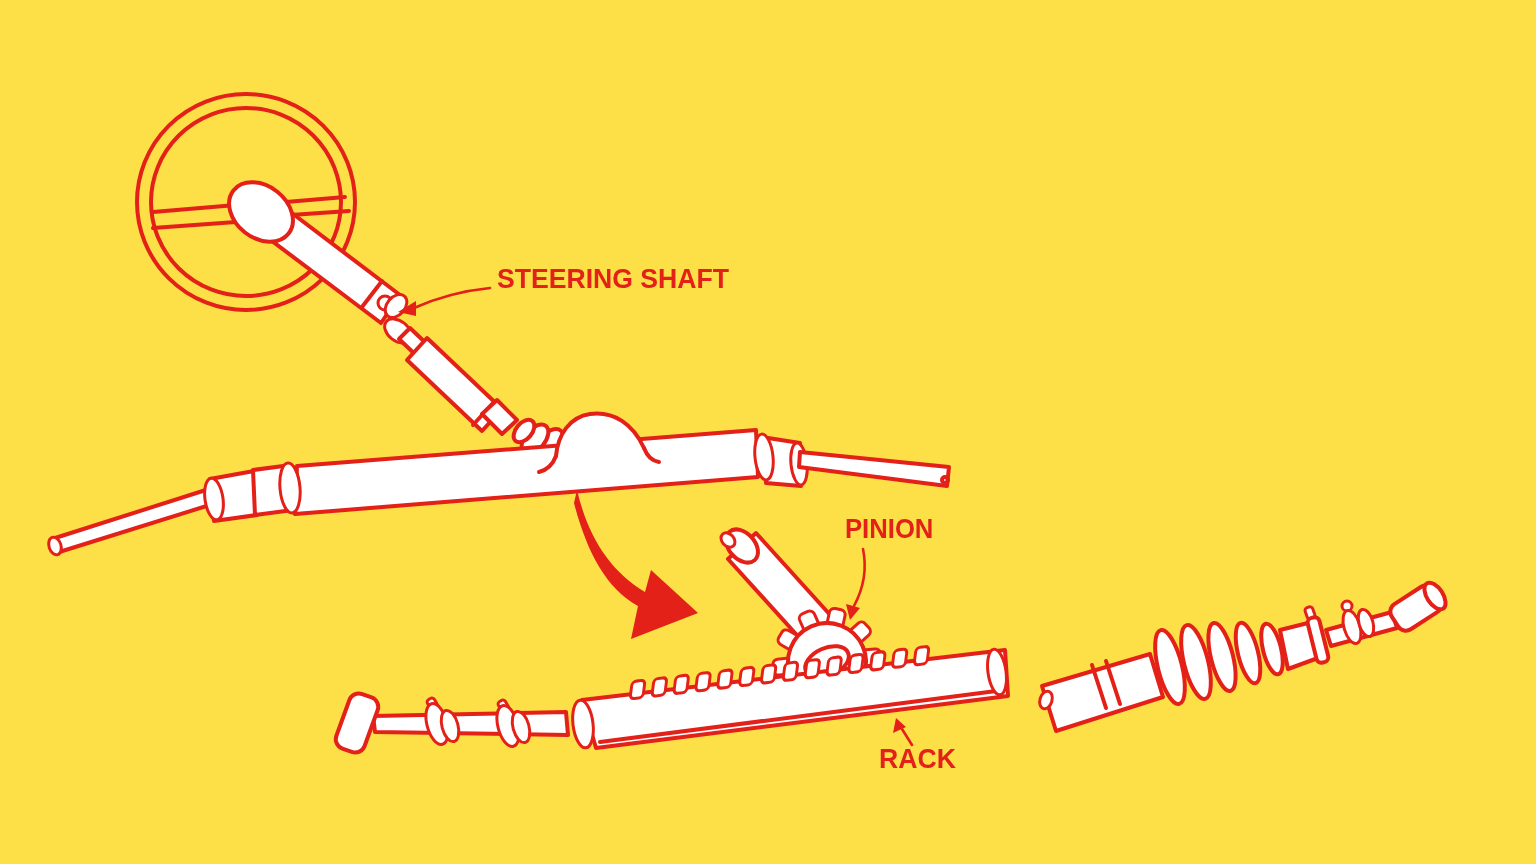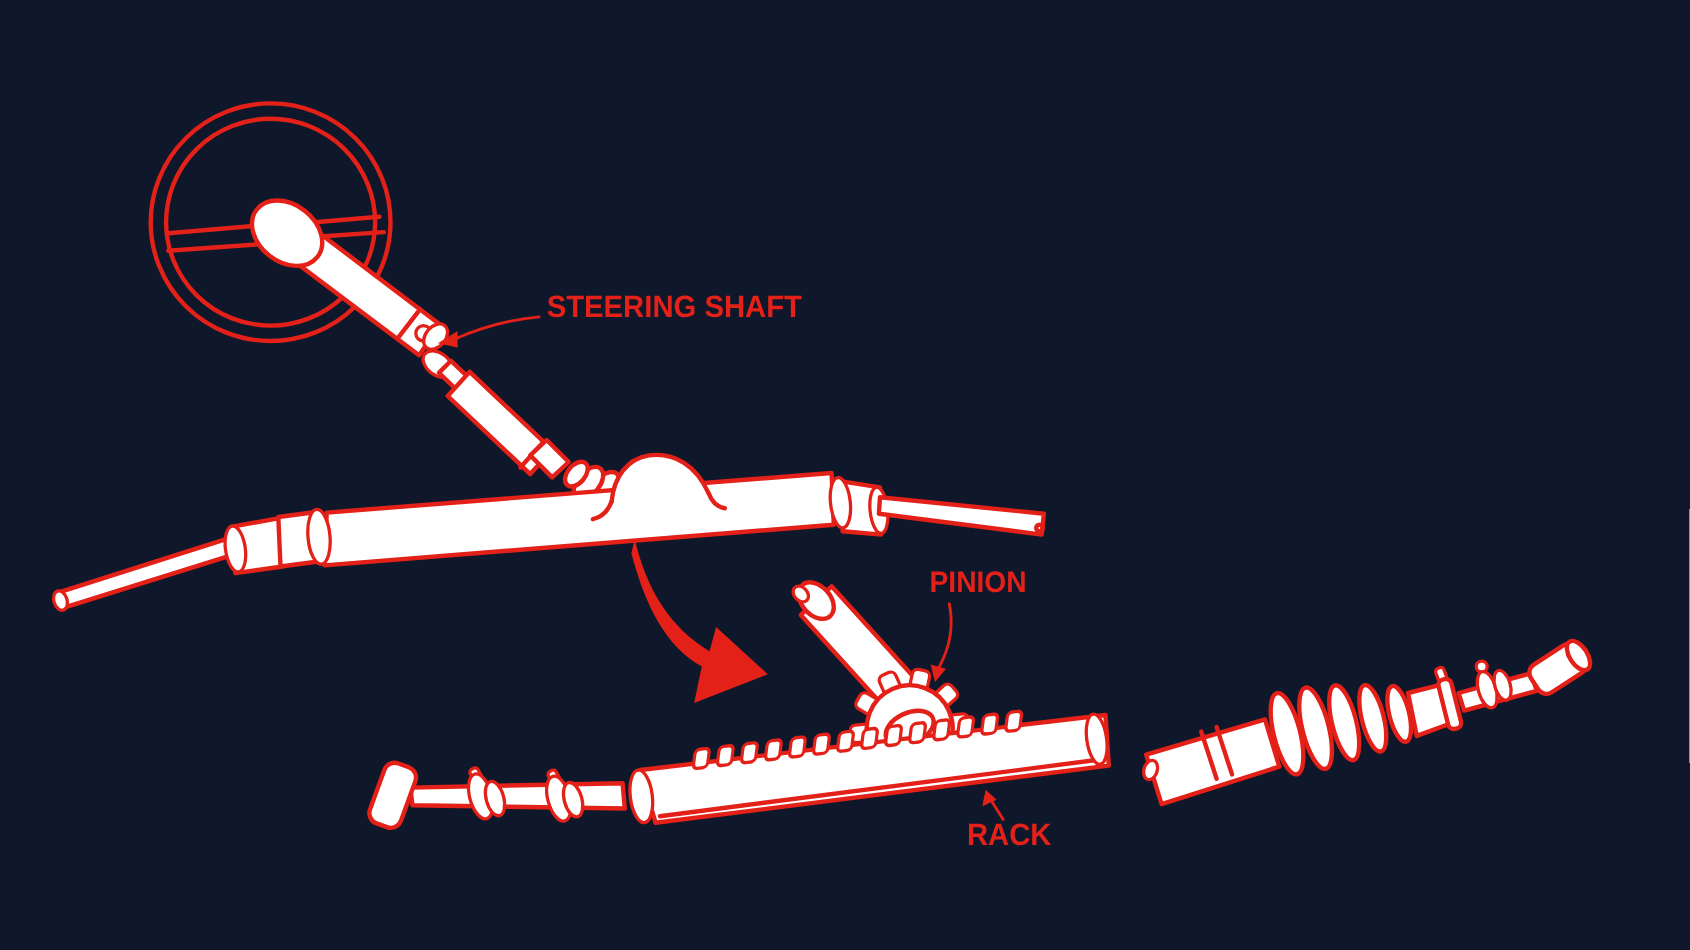--- a/index.html
+++ b/index.html
@@ -1,18 +1,18 @@
 <!DOCTYPE html>
 <html><head>
 <meta charset="utf-8">
 <style>
   :root{ --red:#e32119; }
   html,body{margin:0;padding:0;background:#fff;}
   #stage{
-    position:relative; width:1536px; height:864px; background:#0f172a;
+    position:relative; width:1536px; height:864px; background:#fde047;
     overflow:hidden; font-family:"Liberation Sans", sans-serif;
   }
   #art{position:absolute;left:0;top:0;}
   .label{
     position:absolute; color:var(--red);
     font-family:"Liberation Sans", sans-serif;
     font-weight:bold; letter-spacing:0px; white-space:nowrap;
     transform:scaleX(0.95); transform-origin:left top;
   }
   #lbl-steering{left:497px; top:263px; font-size:28px;}

